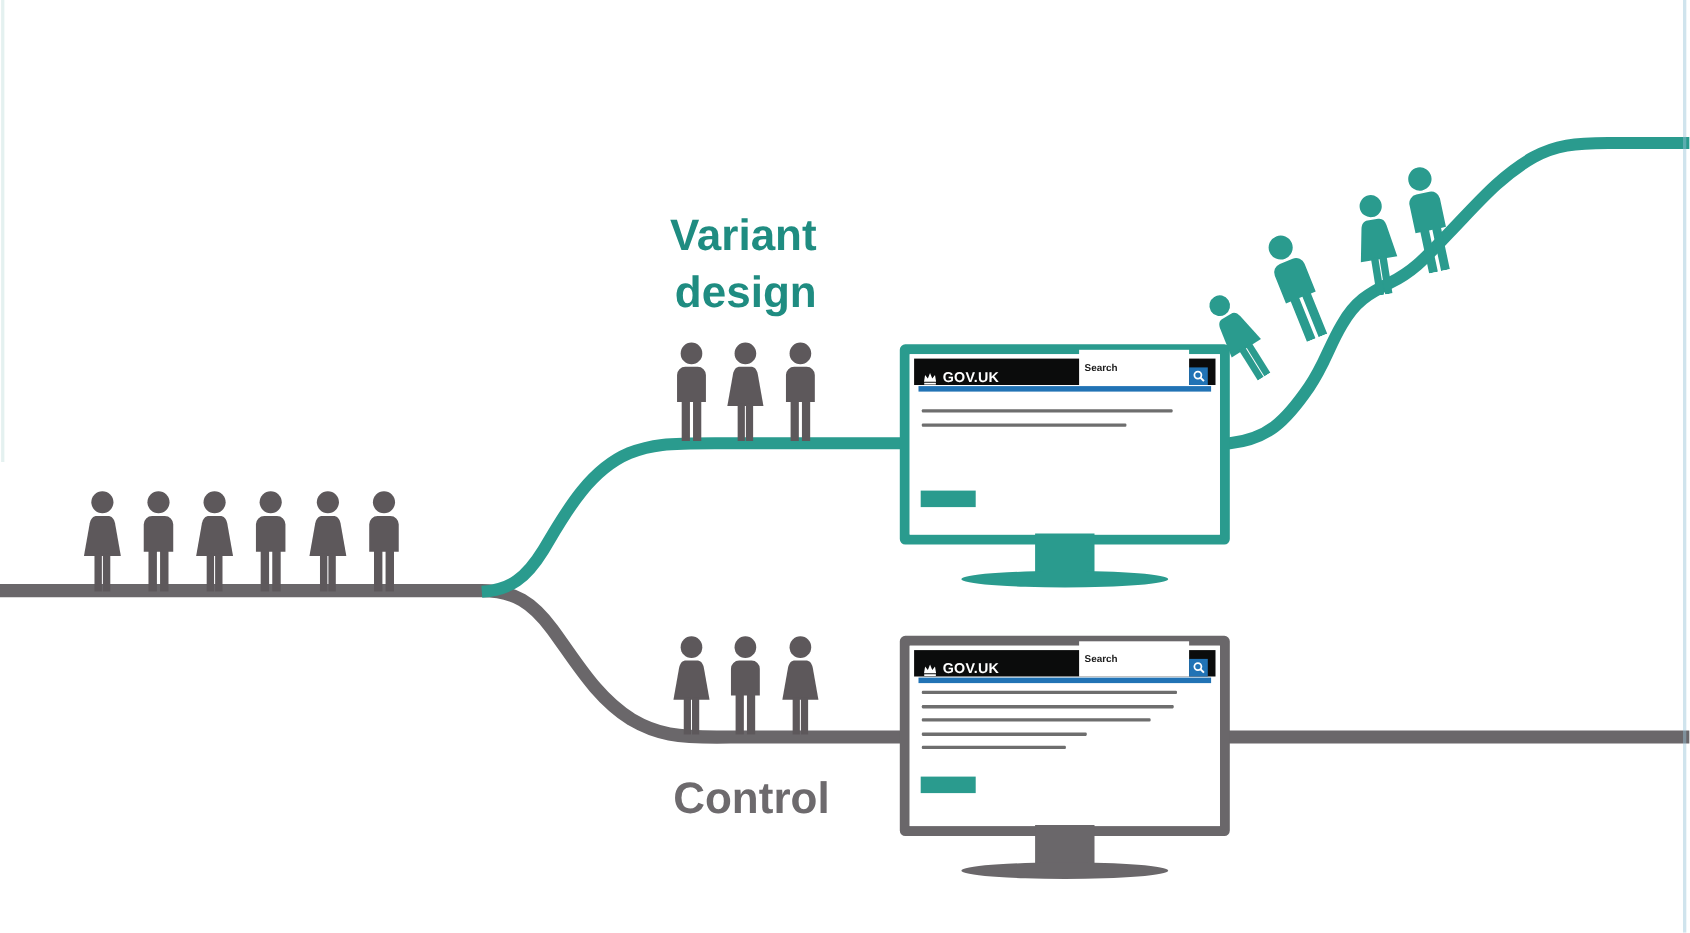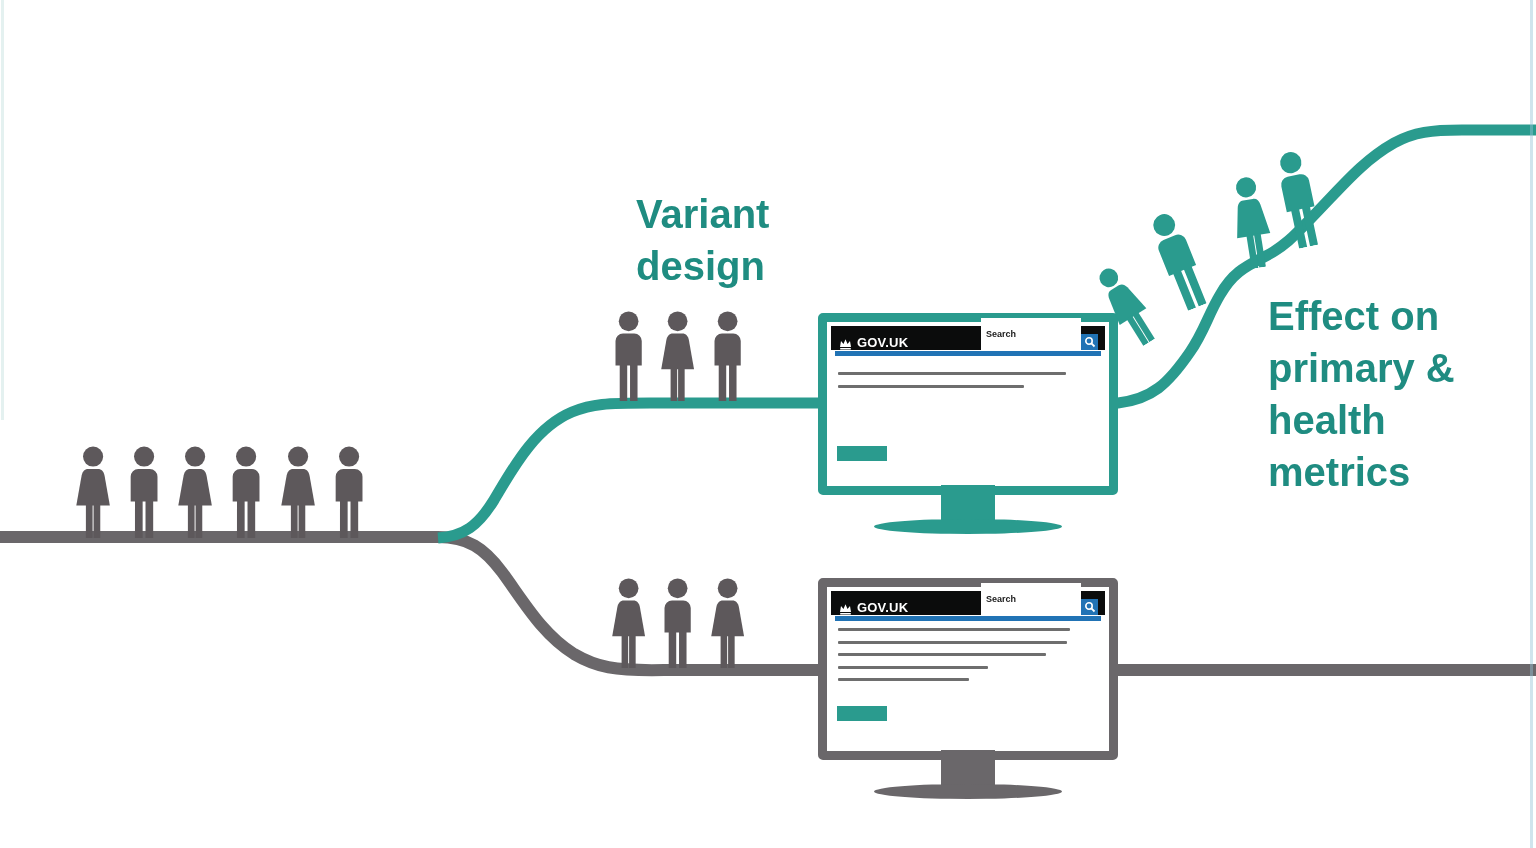--- a/index.html
+++ b/index.html
@@ -57,21 +57,21 @@
   #monitor-variant .cta{top:124px;}
   #monitor-control .cta{top:119px;}
   .stand-neck{position:absolute;left:50%;margin-left:-27px;width:54px;top:163px;height:36px;
               background:currentColor;}
   .stand-base{position:absolute;left:50%;margin-left:-94px;width:188px;height:15px;top:197px;
               background:currentColor;border-radius:50%;}
 
   
   .label{position:absolute;z-index:4;font-weight:bold;font-size:40px;line-height:52px;
          white-space:pre-line;}
-  #label-variant{left:636px;top:188px;color:var(--teal-text);}
+  #label-variant{left:609px;top:188px;color:var(--teal-text);text-align:right;}
   #label-effect{left:1268px;top:290px;color:var(--teal-text);}
   #label-control{left:612px;top:700px;color:var(--gray-text);}
   #label-baseline{left:1268px;top:700px;color:var(--gray-text);}
 
   
   .edge-right{position:absolute;left:1530px;top:0;width:3px;height:848px;
               background:rgba(150,195,215,.45);z-index:5;}
   .edge-left{position:absolute;left:1px;top:0;width:3px;height:420px;
              background:rgba(165,210,204,.3);z-index:5;}
 
@@ -217,20 +217,17 @@
           <div class="content-line" style="width: 131px;"></div>
         </div>
       <div class="cta"></div>
     </div>
     <div class="stand-neck"></div>
     <div class="stand-base"></div>
   </div>
 
   <div class="label" id="label-variant">Variant
 design</div>
-  <div class="label" id="label-effect">Effect on
-primary &amp;
-health
-metrics</div>
+  <div class="label" id="label-control">Control</div>
 
   <div class="edge-left"></div>
   <div class="edge-right"></div>
 </div>
 
 </body></html>

